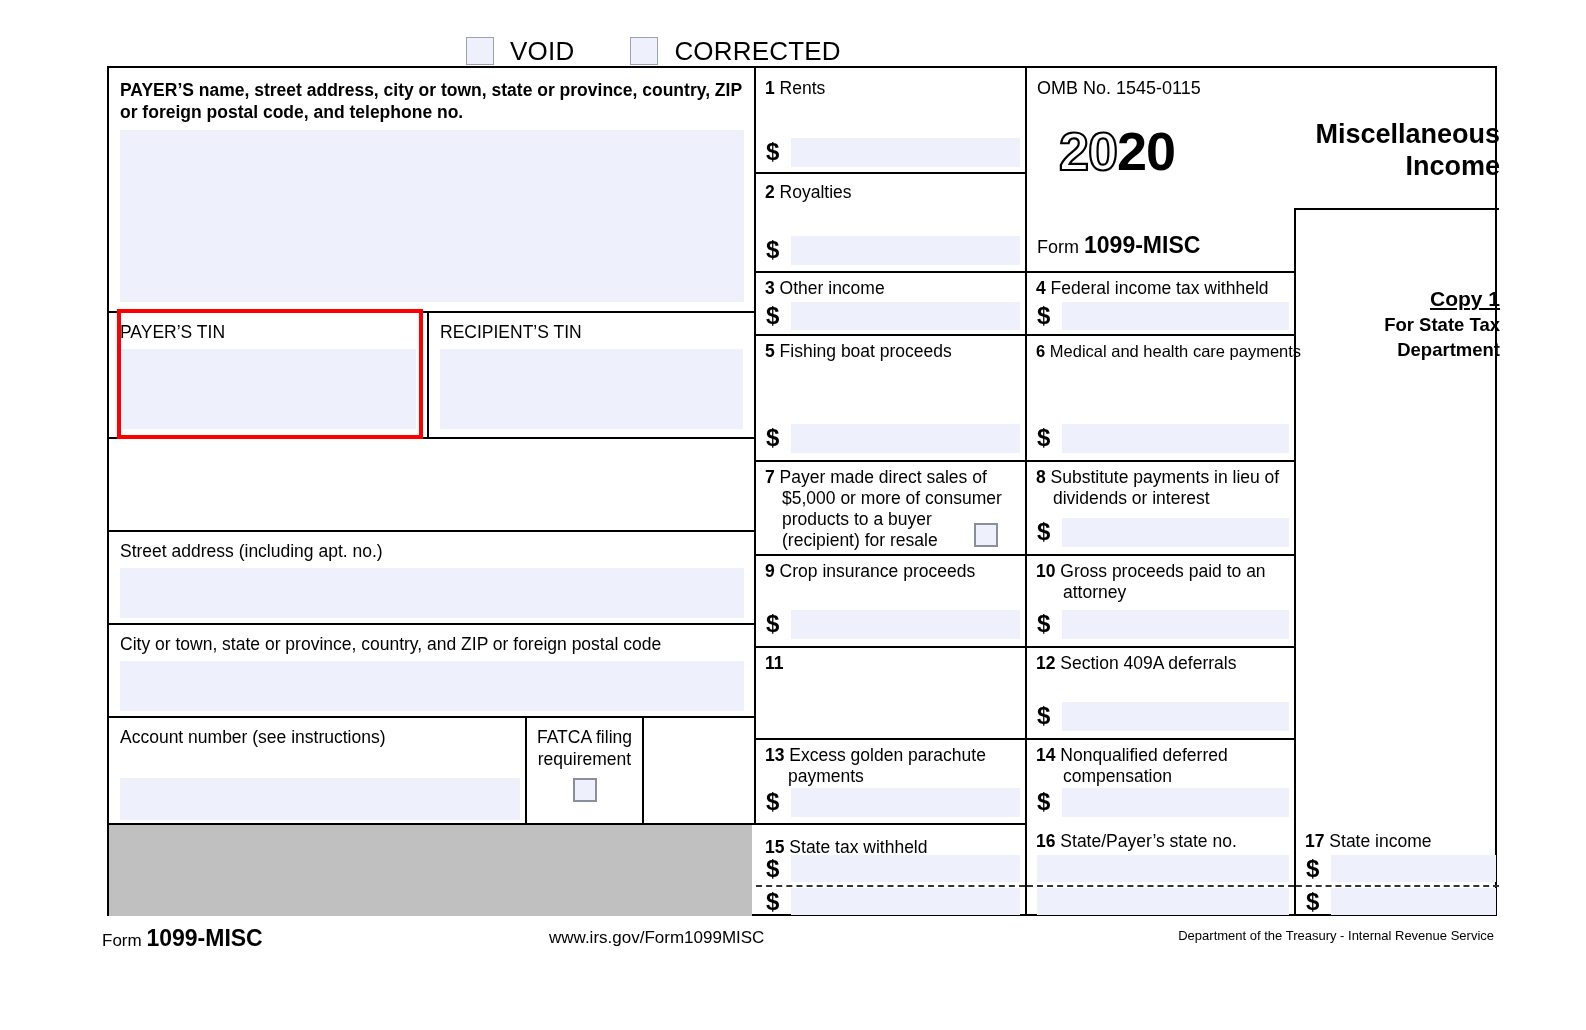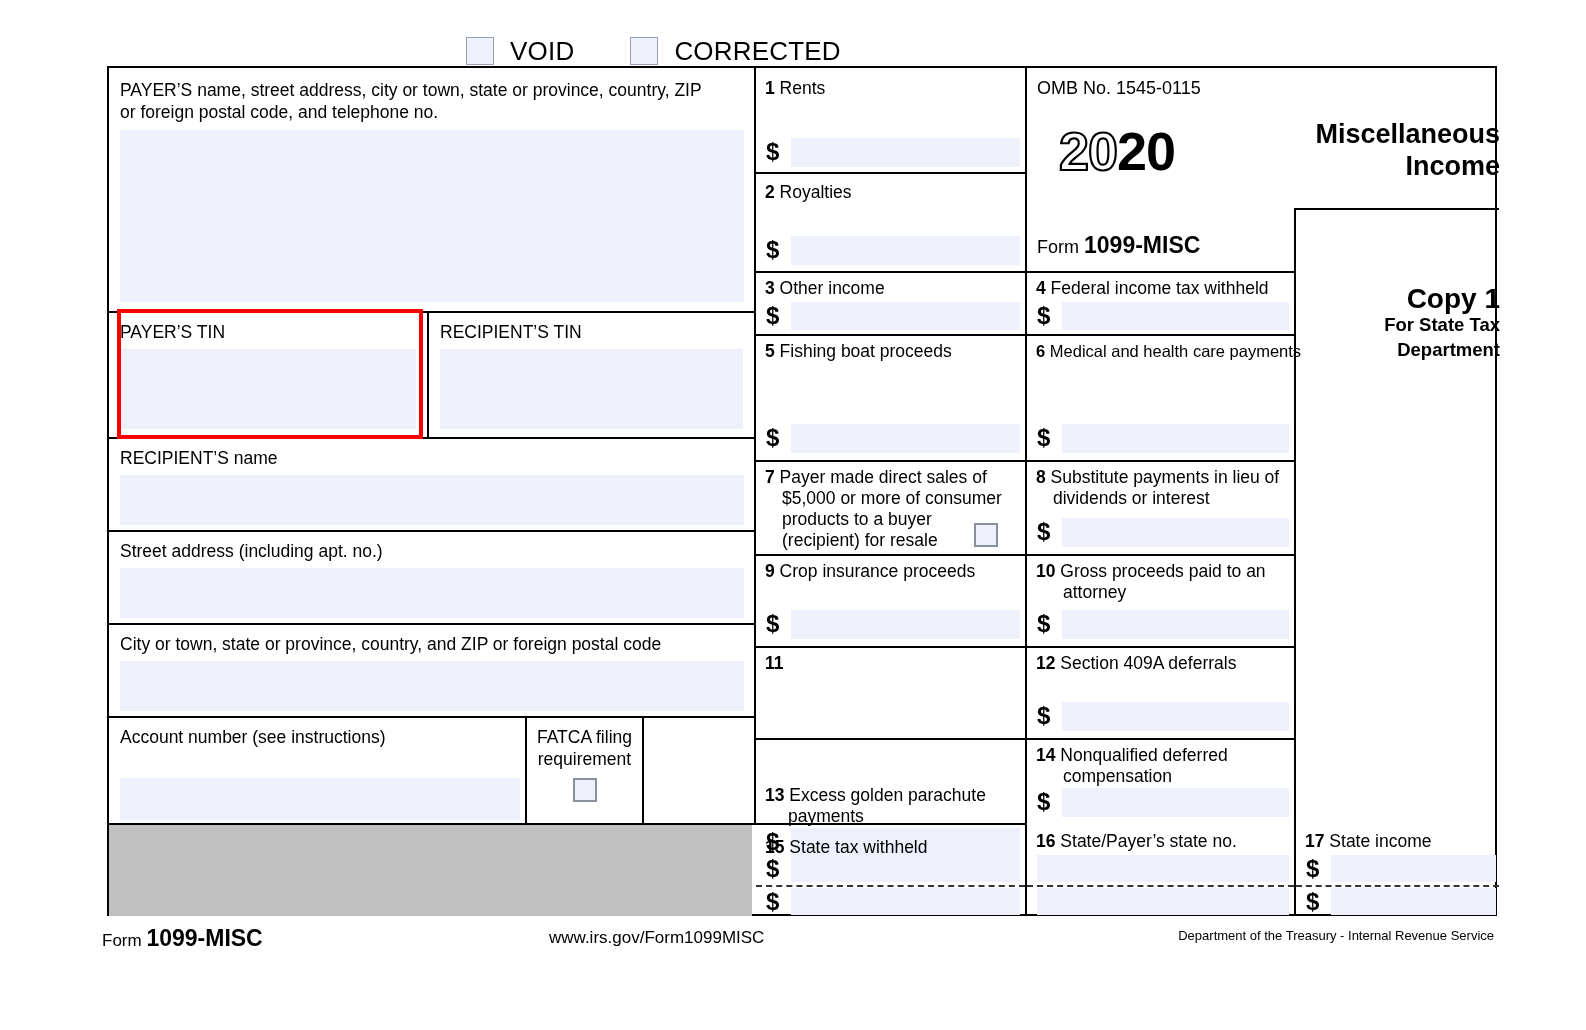--- a/index.html
+++ b/index.html
@@ -29,21 +29,21 @@
 
   .vline{position:absolute;background:#000;width:2.2px;}
   .hline{position:absolute;background:#000;height:2.2px;}
   .hline-thin{position:absolute;background:#000;height:1.6px;}
   .dashline{position:absolute;border-top:2px dashed #333;width:100%;}
 
   
   #title-block{left:1290px;top:118px;width:210px;text-align:right;}
   #title-block .t{font-size:27px;font-weight:bold;line-height:32px;}
   #copy-block{left:1290px;top:286px;width:210px;text-align:right;}
-  #copy-block .c1{font-size:28px;font-weight:bold;line-height:26px;}
+  #copy-block .c1{font-size:21px;font-weight:bold;line-height:26px;text-decoration:underline;}
   #copy-block .c2{font-size:18.5px;font-weight:bold;line-height:25px;}
 
   
   #year-wrap{position:absolute;left:1046px;top:122px;font-size:54px;font-weight:bold;letter-spacing:-1px;line-height:54px;}
   #year-wrap .hollow{color:#ffffff;-webkit-text-stroke:2.2px #000;}
   #year-wrap .solid{color:#000;}
 
   
   .cbx-sm{position:absolute;width:24px;height:24px;background:#eef0fc;border:2px solid #8a8f9e;box-sizing:border-box;}
 
@@ -79,42 +79,38 @@
   <div class="c2">For State Tax</div>
   <div class="c2">Department</div>
 </div>
 
 <div class="abs" id="form-body">
 
   <div class="vline" style="left:645px;top:0;height:755px;"></div>
   <div class="vline" style="left:916px;top:0;height:848px;"></div>
   <div class="vline" style="left:1185px;top:140px;height:708px;"></div>
 
-  <div class="cell" style="left:0;top:0;width:645px;height:243px;">
+  <div class="cell" style="left:0;top:0;width:645px;height:243px;font-weight:bold;">
     <div class="cap" style="position:absolute;left:11px;top:12px;">PAYER’S name, street address, city or town, state or province, country, ZIP</div>
     <div class="cap" style="position:absolute;left:11px;top:34px;">or foreign postal code, and telephone no.</div>
     <div class="fill" style="left:11px;top:62px;width:624px;height:172px;"></div>
   </div>
   <div class="hline" style="left:0;top:243px;width:645px;"></div>
 
   <div class="cell" style="left:0;top:243px;width:318px;height:126px;">
     <div class="cap" style="position:absolute;left:11px;top:11px;">PAYER’S TIN</div>
     <div class="fill" style="left:11px;top:38px;width:296px;height:80px;"></div>
   </div>
   <div class="vline" style="left:318px;top:243px;height:126px;"></div>
   <div class="cell" style="left:320px;top:243px;width:325px;height:126px;">
     <div class="cap" style="position:absolute;left:11px;top:11px;">RECIPIENT’S TIN</div>
     <div class="fill" style="left:11px;top:38px;width:303px;height:80px;"></div>
   </div>
   <div class="hline" style="left:0;top:369px;width:645px;"></div>
 
-  <div class="cell" style="left:0;top:369px;width:645px;height:93px;">
-    <div class="cap" style="position:absolute;left:11px;top:11px;">RECIPIENT’S name</div>
-    <div class="fill" style="left:11px;top:38px;width:624px;height:50px;"></div>
-  </div>
   <div class="hline-thin" style="left:0;top:462px;width:645px;"></div>
 
   <div class="cell" style="left:0;top:462px;width:645px;height:93px;">
     <div class="cap" style="position:absolute;left:11px;top:11px;">Street address (including apt. no.)</div>
     <div class="fill" style="left:11px;top:38px;width:624px;height:50px;"></div>
   </div>
   <div class="hline-thin" style="left:0;top:555px;width:645px;"></div>
 
   <div class="cell" style="left:0;top:555px;width:645px;height:93px;">
     <div class="cap" style="position:absolute;left:11px;top:11px;">City or town, state or province, country, and ZIP or foreign postal code</div>
@@ -201,21 +197,21 @@
   <div class="hline" style="left:647px;top:578px;width:269px;"></div>
 
   <div class="cell" style="left:647px;top:578px;width:269px;height:120px;">
     <div class="cap" style="position:absolute;left:9px;top:7px;">
       <span class="bnum">11</span>
       <span></span>
     </div>
   </div>
   <div class="hline" style="left:647px;top:670px;width:269px;"></div>
 
-  <div class="cell" style="left:647px;top:670px;width:309px;height:85px;margin-top:40px;">
+  <div class="cell" style="left:647px;top:670px;width:309px;height:85px;">
     <div class="cap" style="position:absolute;left:9px;top:7px;">
       <span class="bnum">13</span>
       <span>Excess golden parachute</span>
     </div>
     <div class="cap" style="position:absolute;left:32px;top:28px;">payments</div>
     <div class="dollar" style="left:10px;top:52px;">$</div>
     <div class="fill" style="left:35px;top:50px;width:229px;height:29px;"></div>
   </div>
 
   <div class="cell" style="left:647px;top:757px;width:269px;height:91px;">

